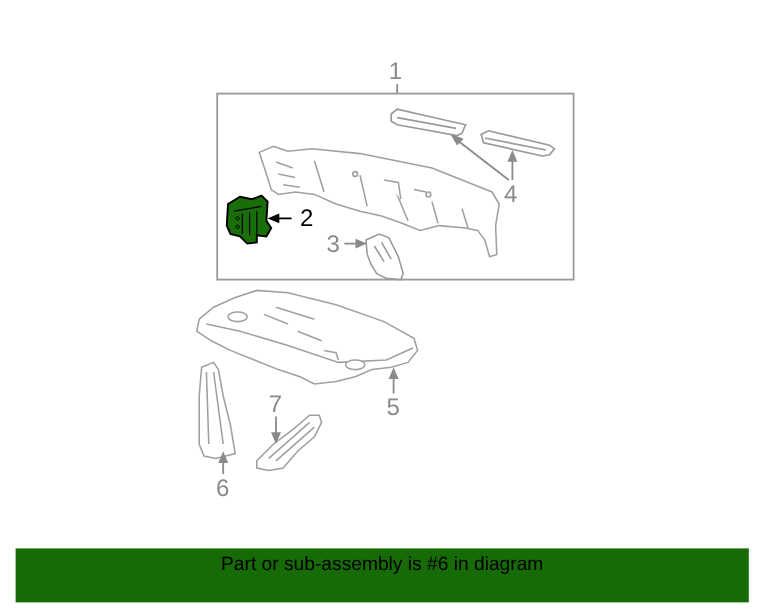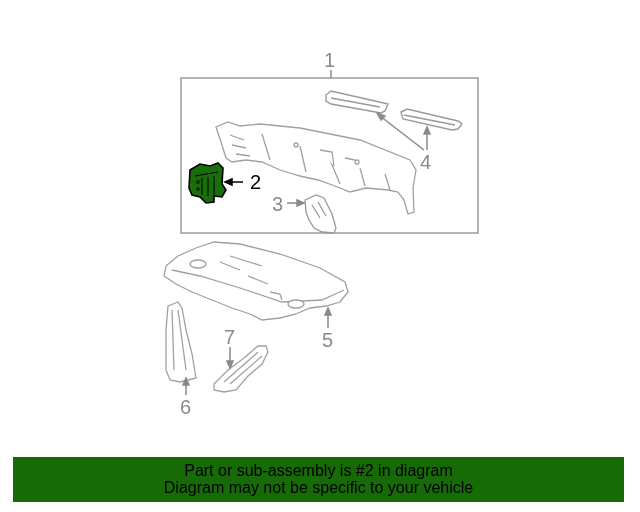--- a/index.html
+++ b/index.html
@@ -96,15 +96,14 @@
 
 <span class="lbl" style="left:324px;top:50px;">1</span>
 <span class="lbl active" style="left:250px;top:172px;">2</span>
 <span class="lbl" style="left:272px;top:194px;">3</span>
 <span class="lbl" style="left:420px;top:152px;">4</span>
 <span class="lbl" style="left:322px;top:330px;">5</span>
 <span class="lbl" style="left:180px;top:397px;">6</span>
 <span class="lbl" style="left:224px;top:327px;">7</span>
 
 <div id="banner">
-  <div>Part or sub-assembly is #2 in diagram</div>
-  <div>Diagram may not be specific to your vehicle</div>
+  <div>Part or sub-assembly is #6 in diagram</div>
 </div>
 
 </body></html>

